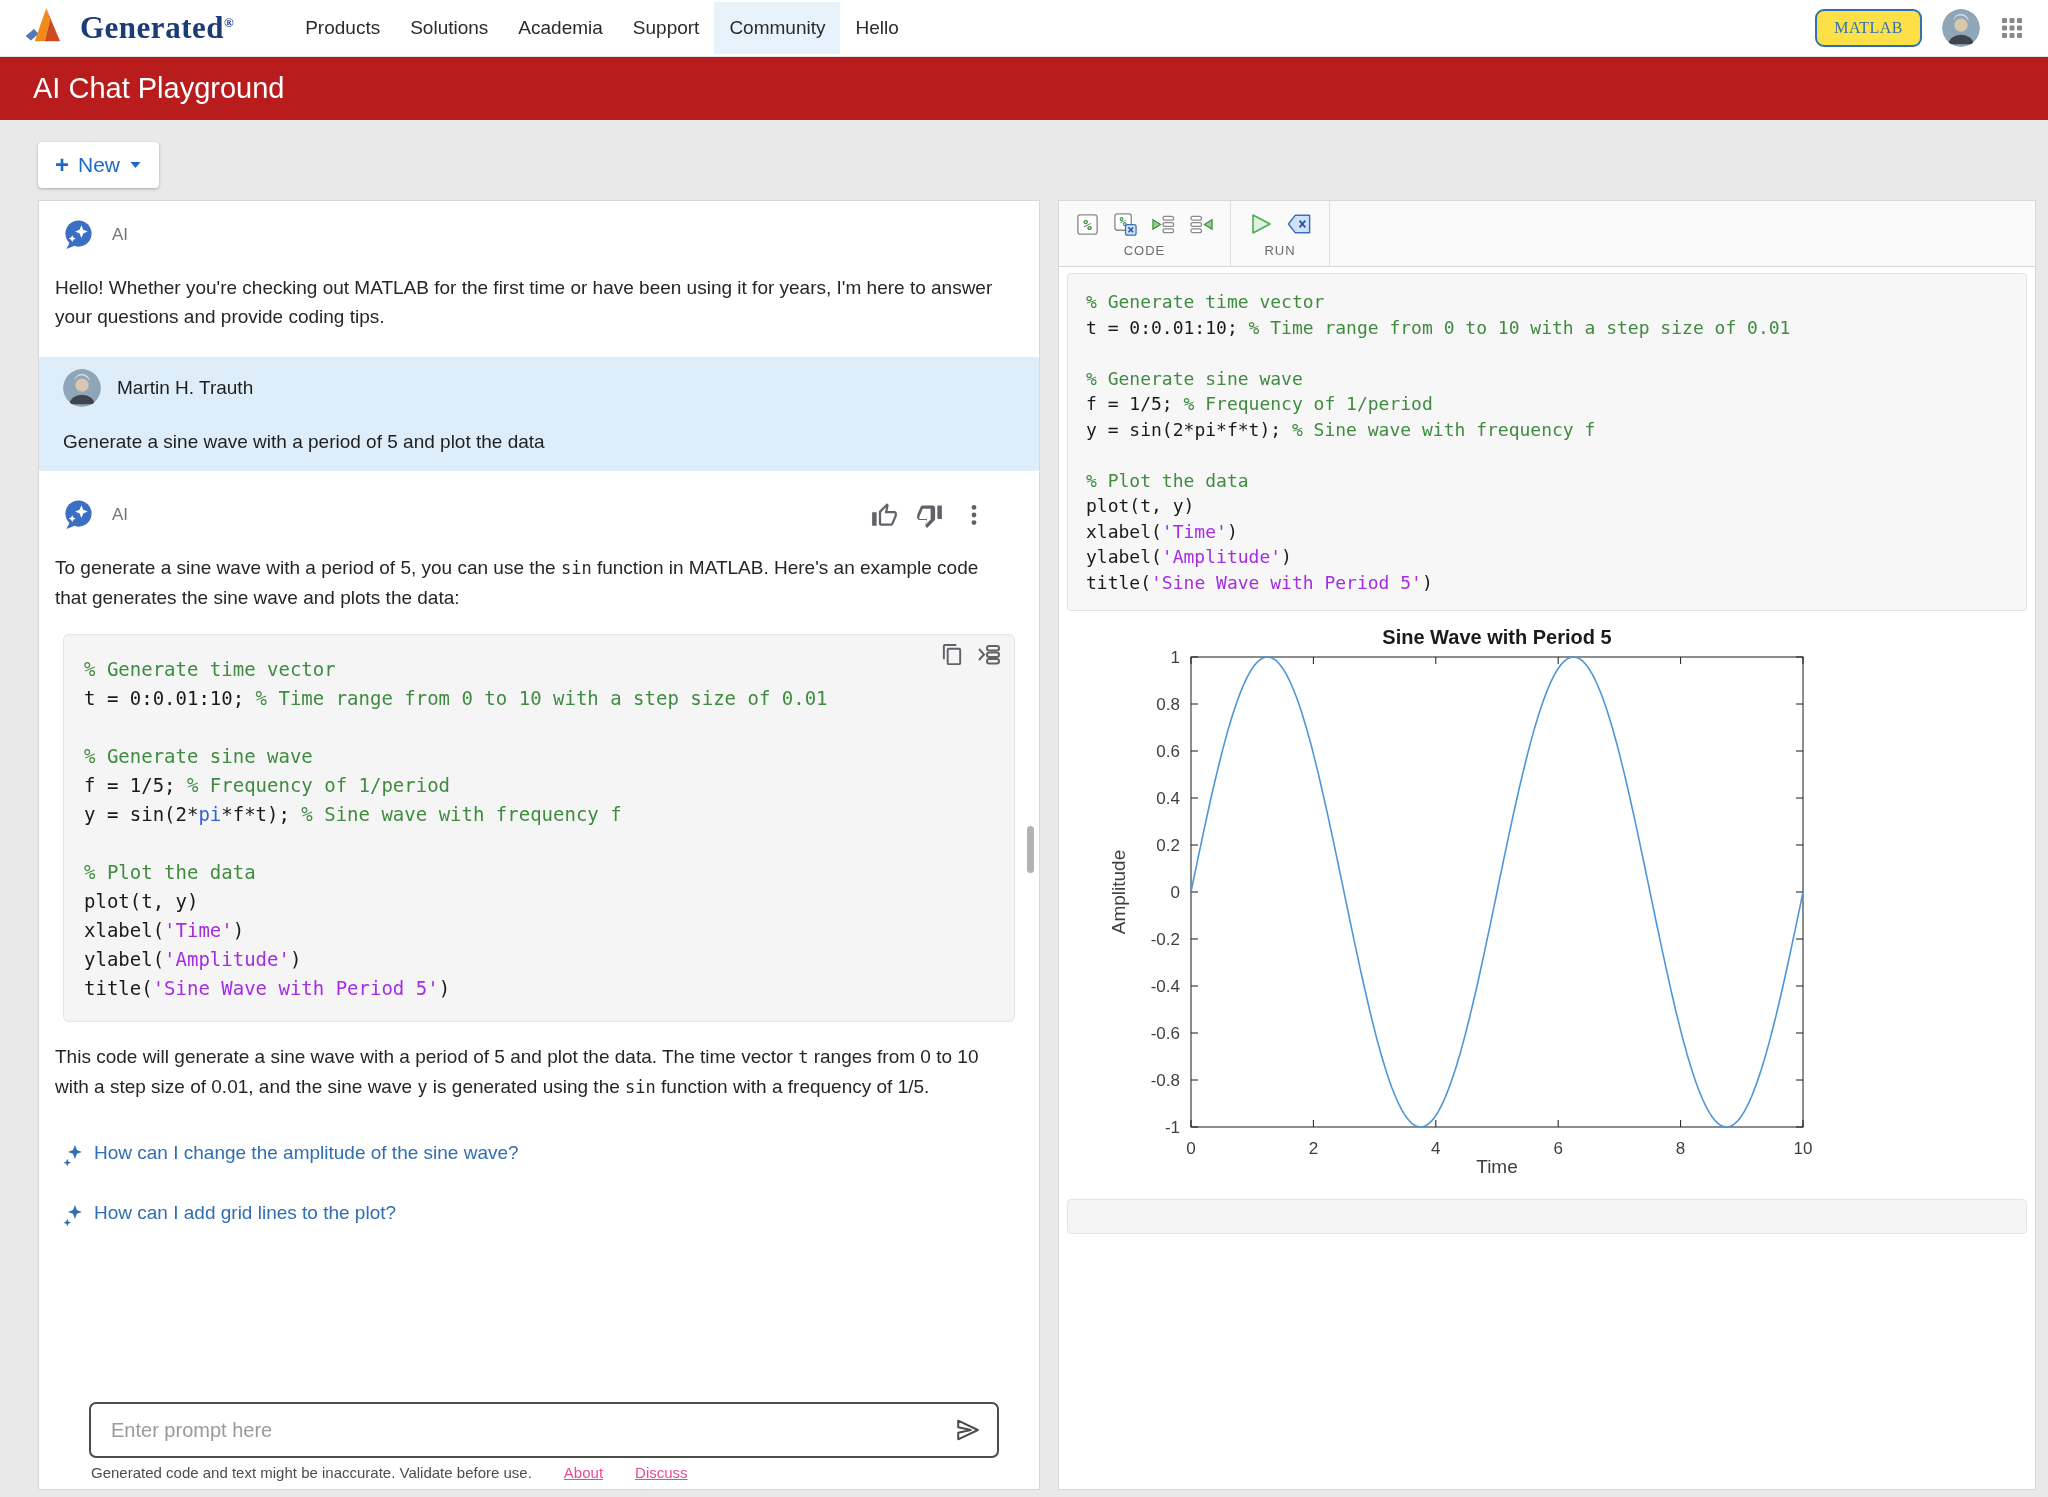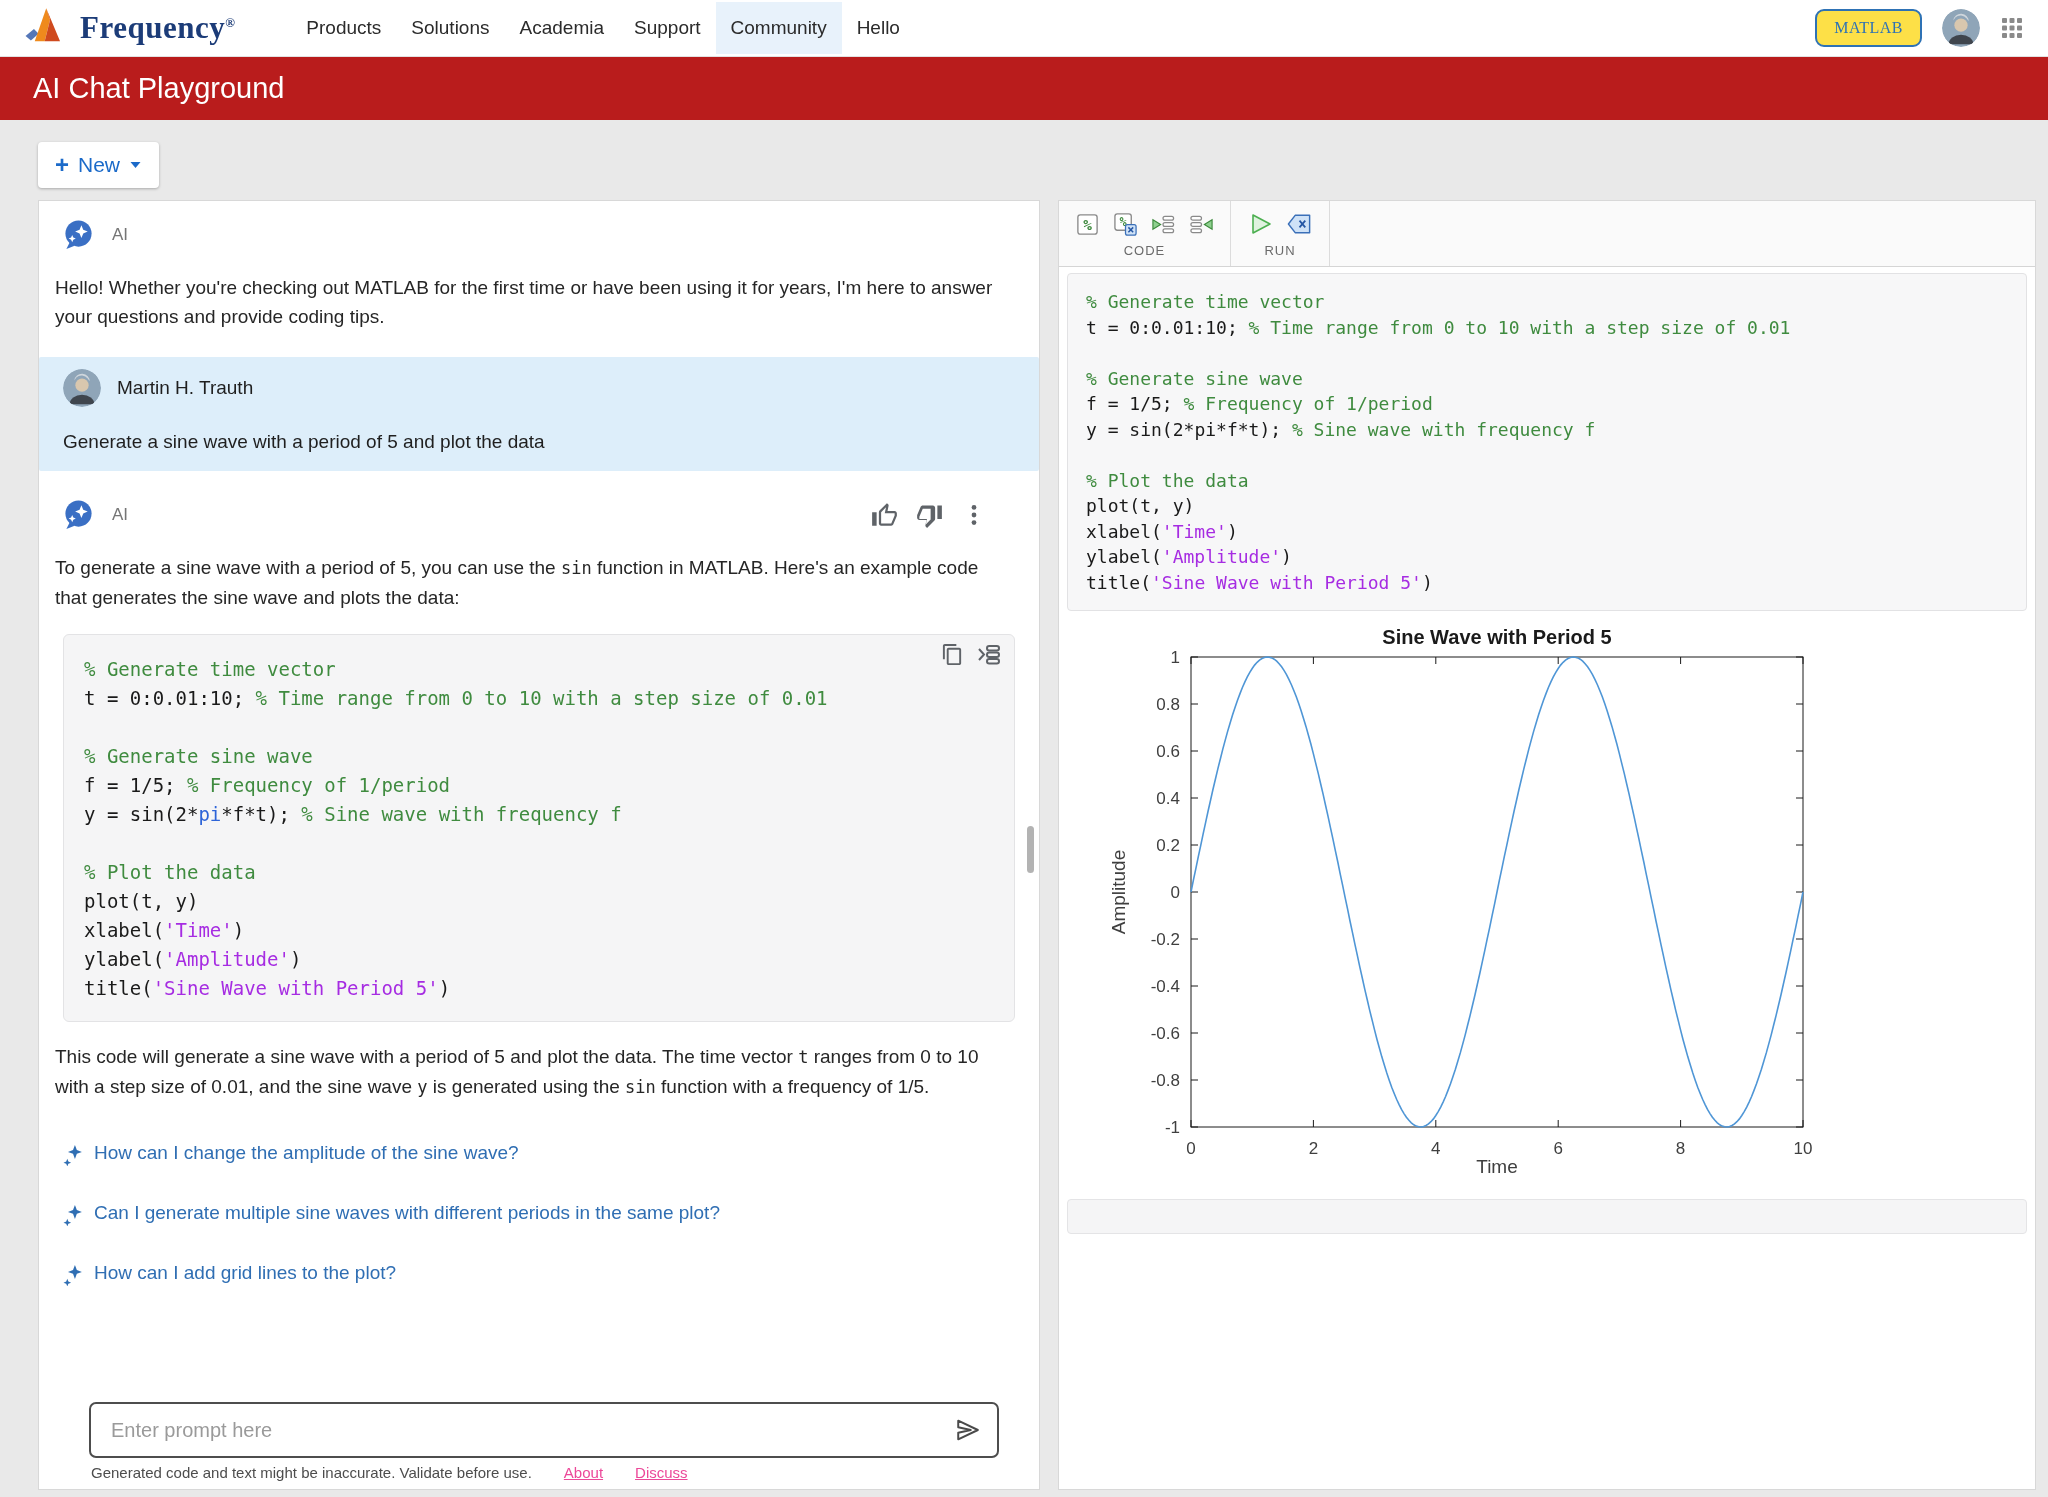--- a/index.html
+++ b/index.html
@@ -91,21 +91,21 @@
 
 <div class="navbar">
   <div class="brand">
     <span>
       <svg width="46" height="40" viewBox="0 0 60 52">
         <polygon points="2,39 13,30 19,36 9,45" fill="#5577b8"></polygon>
         <polygon points="14,46 29,3 34,18 27,46" fill="#ef8a1d"></polygon>
         <polygon points="34,18 29,3 47,46 27,46" fill="#cf4a1e"></polygon>
       </svg>
     </span>
-    <span class="brand-text"><span>Frequency</span><sup>®</sup></span>
+    <span class="brand-text"><span>Generated</span><sup>®</sup></span>
   </div>
   <nav class="primary-nav">
       <a class="nav-item">Products</a>
       <a class="nav-item">Solutions</a>
       <a class="nav-item">Academia</a>
       <a class="nav-item">Support</a>
       <a class="nav-item active">Community</a>
       <a class="nav-item">Hello</a>
     </nav>
   <div class="nav-right">
@@ -249,27 +249,20 @@
 
     <p class="msg-text" style="margin-top:20px;"><span>This code will generate a sine wave with a period of 5 and plot the data. The time vector </span><code>t</code><span> ranges from 0 to 10 with a step size of 0.01, and the sine wave </span><code>y</code><span> is generated using the </span><code>sin</code><span> function with a frequency of 1/5.</span></p>
 
     <div id="suggestions">
         <div class="suggestion">
           <svg class="spark" width="21" height="22" viewBox="0 0 22 23" fill="#2f6eb3">
             <path d="M12.5 1 l2 5.3 5.3 2 -5.3 2 -2 5.3 -2-5.3 -5.3-2 5.3-2 z"></path>
             <path d="M4.5 15.5 l1.1 2.9 2.9 1.1 -2.9 1.1 -1.1 2.9 -1.1-2.9 -2.9-1.1 2.9-1.1 z"></path>
           </svg>
           <span>How can I change the amplitude of the sine wave?</span>
-        </div>
-        <div class="suggestion">
-          <svg class="spark" width="21" height="22" viewBox="0 0 22 23" fill="#2f6eb3">
-            <path d="M12.5 1 l2 5.3 5.3 2 -5.3 2 -2 5.3 -2-5.3 -5.3-2 5.3-2 z"></path>
-            <path d="M4.5 15.5 l1.1 2.9 2.9 1.1 -2.9 1.1 -1.1 2.9 -1.1-2.9 -2.9-1.1 2.9-1.1 z"></path>
-          </svg>
-          <span>Can I generate multiple sine waves with different periods in the same plot?</span>
         </div>
         <div class="suggestion">
           <svg class="spark" width="21" height="22" viewBox="0 0 22 23" fill="#2f6eb3">
             <path d="M12.5 1 l2 5.3 5.3 2 -5.3 2 -2 5.3 -2-5.3 -5.3-2 5.3-2 z"></path>
             <path d="M4.5 15.5 l1.1 2.9 2.9 1.1 -2.9 1.1 -1.1 2.9 -1.1-2.9 -2.9-1.1 2.9-1.1 z"></path>
           </svg>
           <span>How can I add grid lines to the plot?</span>
         </div>
       </div>
   </div>

